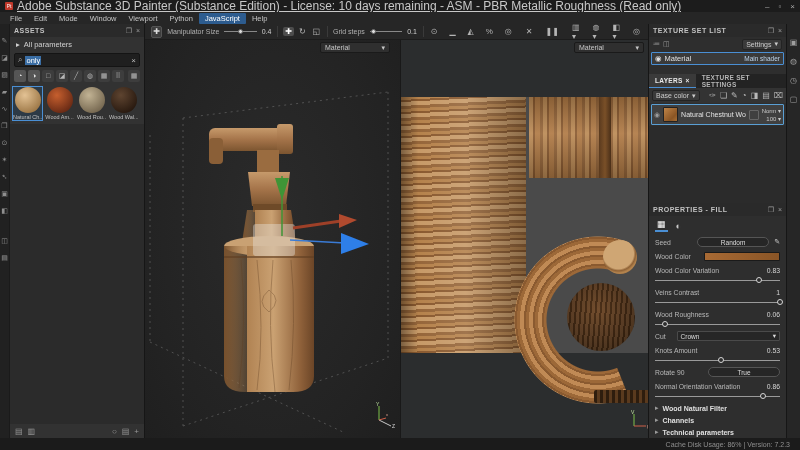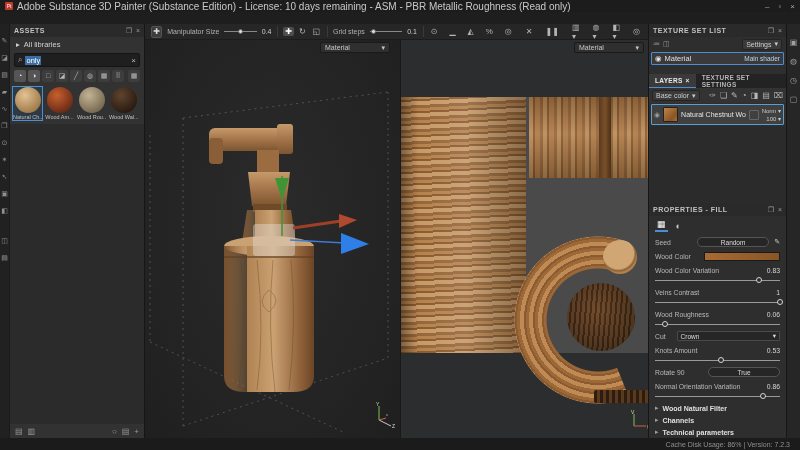--- a/index.html
+++ b/index.html
@@ -2,21 +2,21 @@
 <html><head>
 <meta charset="utf-8">
 <style>
   *{margin:0;padding:0;box-sizing:border-box;font-family:"Liberation Sans",sans-serif;}
   html,body{width:800px;height:450px;overflow:hidden;background:#1a1a1a;}
   #app{position:relative;width:800px;height:450px;background:#1e1e1e;color:#bbb;font-size:8px;}
   .abs{position:absolute;}
   
   #titlebar{left:0;top:0;width:800px;height:12px;background:#1c1c1c;display:flex;align-items:center;gap:4px;padding:0 5px;}
   #app-icon{width:8px;height:8px;background:#c0392b;color:#fff;font-size:5px;display:flex;align-items:center;justify-content:center;border-radius:1px;flex:none;}
-  #title-text{font-size:10px;color:#c8c8c8;white-space:nowrap;overflow:hidden;}
+  #title-text{font-size:12px;color:#c8c8c8;white-space:nowrap;overflow:hidden;text-decoration:underline;}
   #win-controls{margin-left:auto;display:flex;gap:9px;color:#aaa;font-size:8px;}
   
   #menubar{left:0;top:12px;width:800px;height:12px;background:#262626;display:flex;align-items:center;padding-left:4px;}
   .menu-item{padding:1px 6px;font-size:7.5px;color:#c4c4c4;}
   .menu-item.hl{background:#2d5c8f;color:#fff;border-radius:1px;}
   
   #main{left:0;top:24px;width:800px;height:414px;background:#262626;}
   
   #left-strip{left:0;top:0;width:10px;height:414px;background:#212121;border-right:1px solid #1a1a1a;display:flex;flex-direction:column;align-items:center;padding-top:8px;}
   .ltool{font-size:7px;color:#8f8f8f;height:17px;line-height:17px;}
@@ -139,20 +139,30 @@
   <div id="titlebar" class="abs">
     <div id="app-icon">Pt</div>
     <div id="title-text">Adobe Substance 3D Painter (Substance Edition) - License: 10 days remaining - ASM - PBR Metallic Roughness (Read only)</div>
     <div id="win-controls">
       <span>–</span>
       <span>▫</span>
       <span>×</span>
     </div>
   </div>
 
+  <div id="menubar" class="abs">
+      <span class="menu-item">File</span>
+      <span class="menu-item">Edit</span>
+      <span class="menu-item">Mode</span>
+      <span class="menu-item">Window</span>
+      <span class="menu-item">Viewport</span>
+      <span class="menu-item">Python</span>
+      <span class="menu-item hl">JavaScript</span>
+      <span class="menu-item">Help</span>
+    </div>
 
   <div id="main" class="abs">
 
     <div id="left-strip" class="abs">
         <div class="ltool">✎</div>
         <div class="ltool">◪</div>
         <div class="ltool">▨</div>
         <div class="ltool">▰</div>
         <div class="ltool">∿</div>
         <div class="ltool">❐</div>
@@ -167,21 +177,21 @@
 
     <div id="assets" class="abs">
       <div class="panel-head">
         <span class="panel-title">ASSETS</span>
         <span class="spacer"></span>
         <span class="phicon">❐</span>
         <span class="phicon">×</span>
       </div>
       <div id="assets-lib">
         <span>▸</span>
-        <span>All libraries</span>
+        <span>All parameters</span>
       </div>
       <div id="assets-search">
         <span>⌕</span>
         <span id="search-term">only</span>
         <span class="spacer"></span>
         <span>×</span>
       </div>
       <div id="assets-filters">
           <span class="afilter on">◔</span>
           <span class="afilter on">◑</span>

